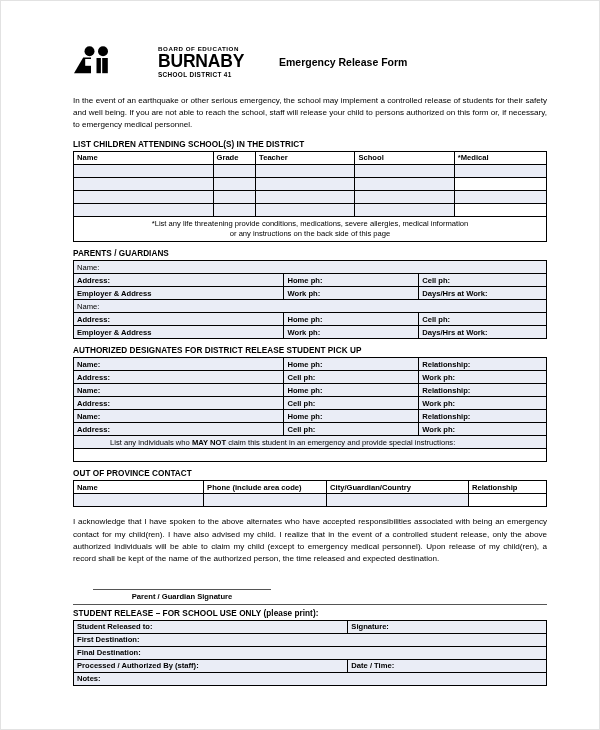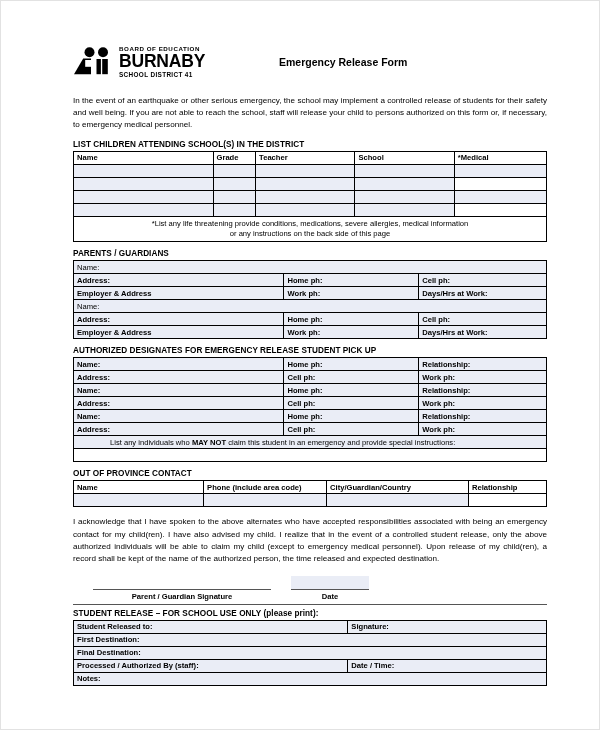--- a/index.html
+++ b/index.html
@@ -31,22 +31,22 @@
 
   
   .header {
     display: flex;
     align-items: center;
     height: 38px;
     margin-bottom: 14px;
   }
   .logo-block {
     display: flex;
-    align-items: center;
     width: 150px;
+    gap: 39px;
   }
   .logo-figures {
     width: 42px;
     height: 29px;
     flex: none;
     margin-right: 4px;
   }
   .logo-words {
     line-height: 1;
   }
@@ -294,21 +294,21 @@
         <tr>
           <td>Employer &amp; Address</td>
           <td>Work ph:</td>
           <td>Days/Hrs at Work:</td>
         </tr>
       </tbody>
     </table>
 
     <div class="gap-sm"></div>
 
-    <div class="section-head">AUTHORIZED DESIGNATES FOR EMERGENCY RELEASE STUDENT PICK UP</div>
+    <div class="section-head">AUTHORIZED DESIGNATES FOR DISTRICT RELEASE STUDENT PICK UP</div>
     <table class="form">
       <colgroup>
           <col style="width:44.5%">
           <col style="width:28.5%">
           <col style="width:27%">
         </colgroup>
       <tbody>
         <tr>
           <td>Name:</td>
           <td>Home ph:</td>
@@ -375,25 +375,20 @@
     </table>
 
     <p class="ack">I acknowledge that I have spoken to the above alternates who have accepted responsibilities associated with being an emergency contact for my child(ren).  I have also advised my child.  I realize that in the event of a controlled student release, only the above authorized individuals will be able to claim my child (except to emergency medical personnel). Upon release of my child(ren), a record shall be kept of the name of the authorized person, the time released and expected destination.</p>
 
     <div class="sig-row">
       <div class="sig-cell sig-sign">
         <div class="sig-box" style="background:#ffffff"></div>
         <div class="sig-line"></div>
         <div class="sig-label">Parent / Guardian Signature</div>
       </div>
-      <div class="sig-cell sig-date">
-        <div class="sig-box"></div>
-        <div class="sig-line"></div>
-        <div class="sig-label">Date</div>
-      </div>
     </div>
     <div class="sig-spacer-line"></div>
 
     <div class="gap-xs"></div>
 
     <div class="section-head">STUDENT RELEASE – FOR SCHOOL USE ONLY (please print):</div>
     <table class="form">
       <colgroup>
           <col style="width:58%">
           <col style="width:42%">

